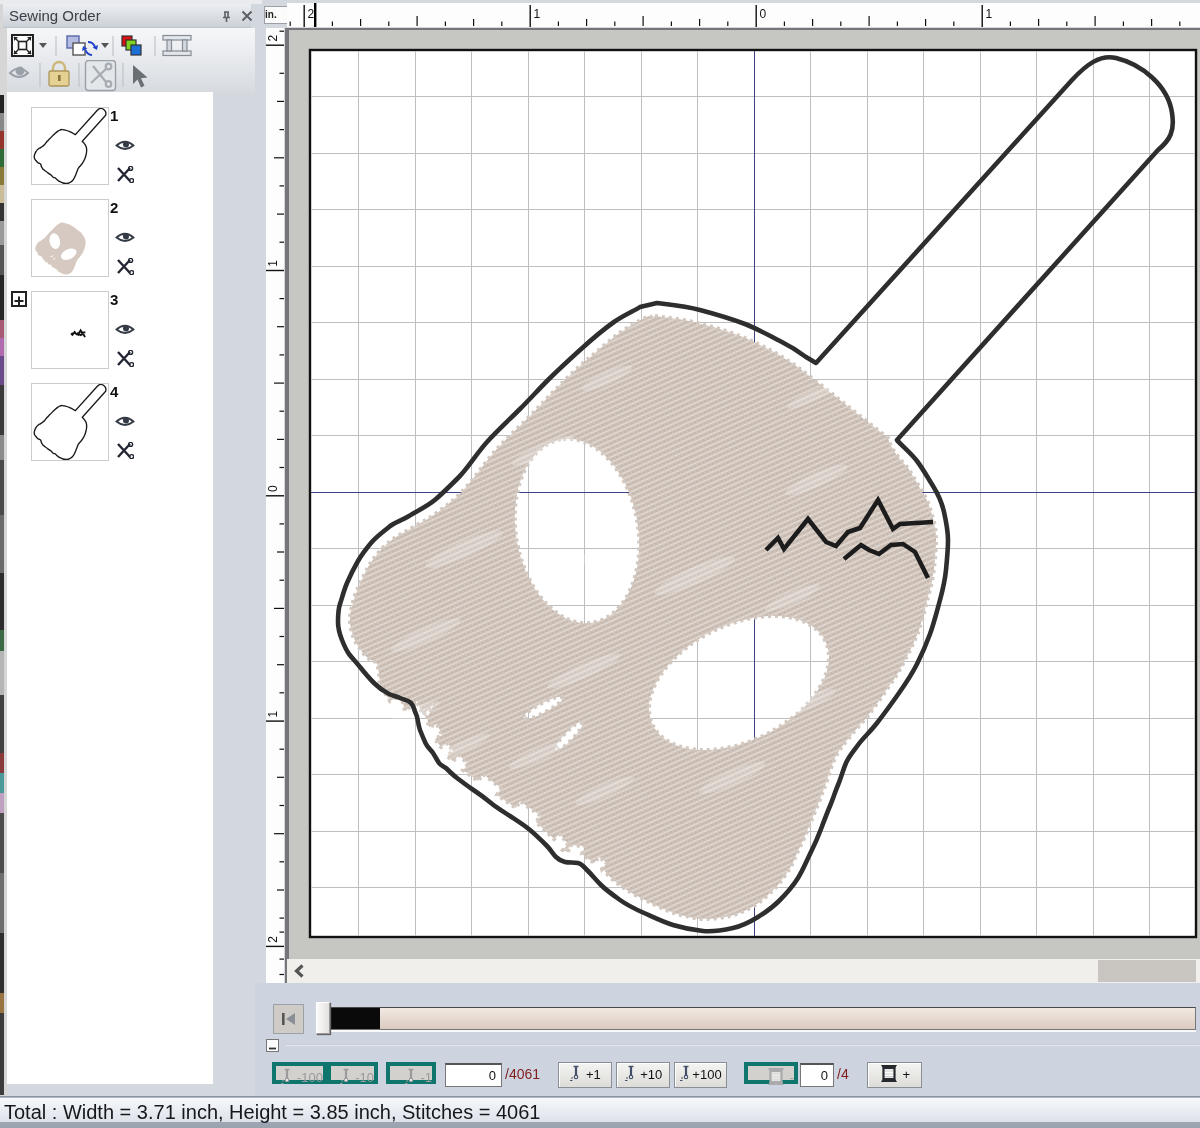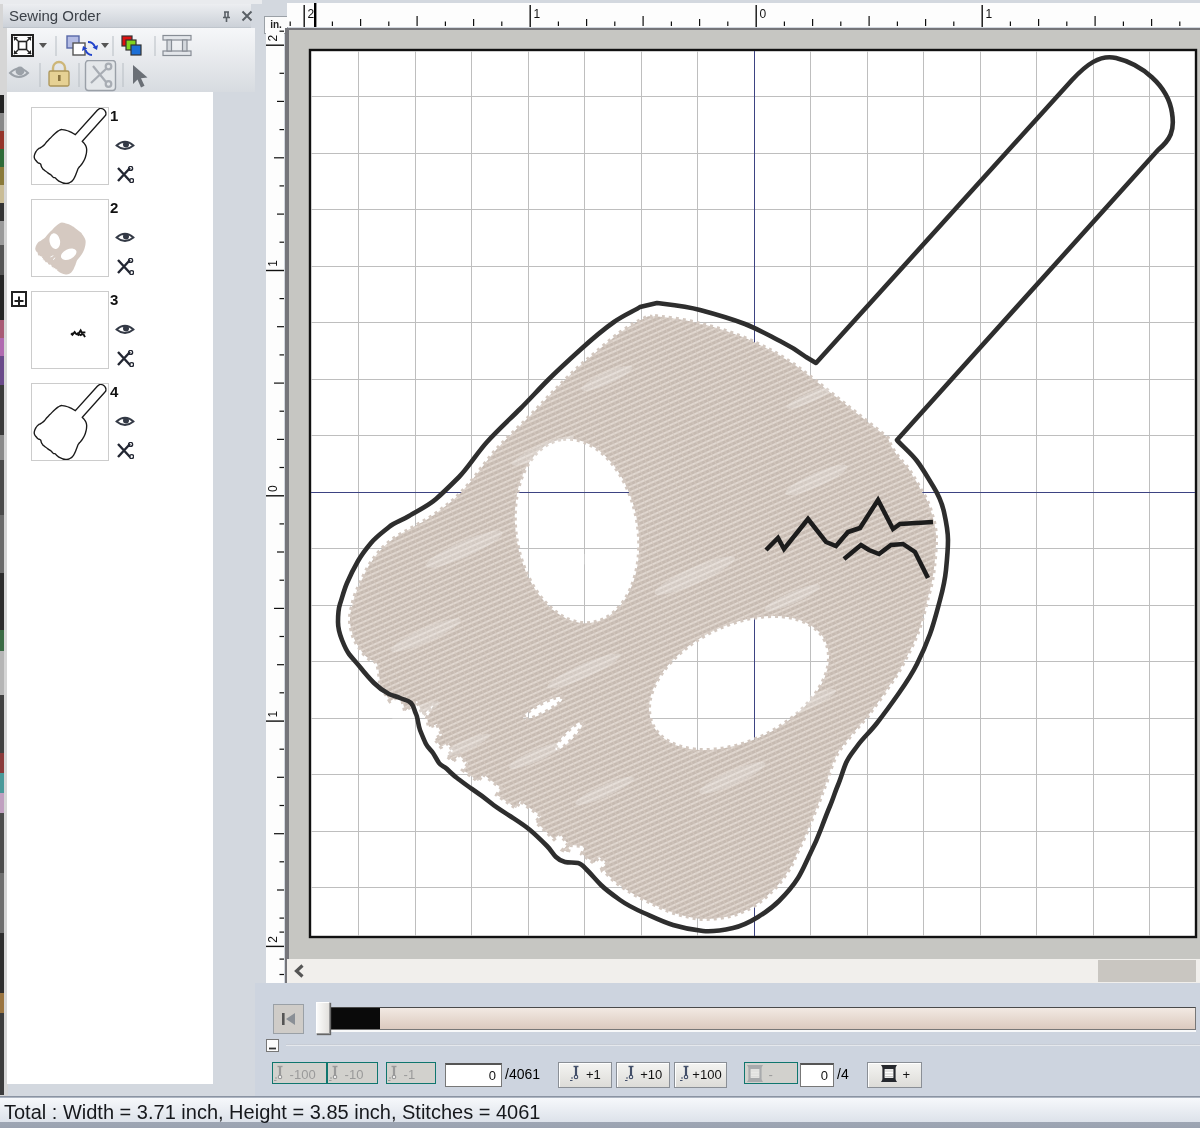--- a/index.html
+++ b/index.html
@@ -167,22 +167,22 @@
   <path d="M2,15 L14,2 M2,2 L14,15"></path>
     </g>
  <circle cx="14.6" cy="2.4" r="2" stroke="#232733" stroke-width="1.4" fill="none"></circle>
  <circle cx="15.6" cy="14.6" r="2" stroke="#232733" stroke-width="1.4" fill="none"></circle>
 </svg>
 <div class="abs" style="left:11px;top:291px;width:16px;height:16px;background:#fff;border:2px solid #222">
  <svg width="12" height="12" viewBox="0 0 12 12">
       <path d="M6,1.5 V10.5 M1.5,6 H10.5" stroke="#222" stroke-width="2"></path>
     </svg>
 </div>
-<div class="abs" style="left:264px;top:16px;width:24px;height:18px;background:#fbfbfb;
- border:1px solid #9aa0a6;font-size:10px;font-weight:bold;color:#222;text-align:center;line-height:16px">in.</div>
+<div class="abs" style="left:264px;top:6px;width:24px;height:18px;background:#fbfbfb;
+ border:1px solid #9aa0a6;font-size:10px;font-weight:bold;color:#222;line-height:16px">in.</div>
 <svg class="abs" style="left:287px;top:3px" width="913" height="24" viewBox="0 0 913 24">
     <rect width="913" height="24" fill="#fdfdfd"></rect>
     <rect x="16.5" y="2" width="1.4" height="22" fill="#111"></rect>
     <text x="20.5" y="15" font-size="12" fill="#111">2</text>
     <rect x="44.8" y="18.5" width="1.2" height="4.5" fill="#111"></rect>
     <rect x="73.0" y="16.0" width="1.2" height="7" fill="#111"></rect>
     <rect x="101.2" y="18.5" width="1.2" height="4.5" fill="#111"></rect>
     <rect x="129.5" y="13.0" width="1.2" height="10" fill="#111"></rect>
     <rect x="157.8" y="18.5" width="1.2" height="4.5" fill="#111"></rect>
     <rect x="186.0" y="16.0" width="1.2" height="7" fill="#111"></rect>
@@ -352,25 +352,25 @@
 <div class="abs" style="left:286px;top:1044px;width:914px;height:2px;
  background:linear-gradient(#b9bfca,#f4f6f8)"></div>
 <div class="abs" style="left:266px;top:1039px;width:13px;height:13px;background:#fcfcfc;
  border:1px solid #777"><svg width="11" height="11" viewBox="0 0 11 11">
  <rect x="2" y="4.6" width="7" height="1.8" fill="#333"></rect>
     </svg></div>
 <style>
 .btn{position:absolute;height:26px;top:1062px;font-size:13px;color:#111;text-align:center;
  background:linear-gradient(#f4f4f2,#dddcd8);border:1px solid #8a8f96;
  box-shadow:inset 1px 1px 0 #fff;line-height:24px}
-.btnd{position:absolute;height:22px;top:1062px;font-size:13px;color:#9a9a9a;text-align:left;
- background:#d2d1cd;border:1px solid #0f766e;line-height:24px}
+.btnd{position:absolute;height:22px;top:1062px;font-size:13px;color:#9a9a9a;text-align:right;
+ background:#d2d1cd;border:4px solid #0f766e;line-height:24px}
 .fld{position:absolute;height:24px;top:1063px;background:#fff;border:1px solid #777;
  border-top:2px solid #555;font-size:13px;color:#111;text-align:right;line-height:21px;padding-right:5px}
-.lbl{position:absolute;top:1066px;font-size:14px;color:#000000}
+.lbl{position:absolute;top:1066px;font-size:14px;color:#7f1d1d}
 </style>
 <div class="btnd" style="left:272px;width:55px"><svg width="13" height="17" viewBox="0 0 13 17" style="vertical-align:-3px">
  <g stroke="#9a9a9a" fill="none">
   <path d="M7,1 L7,13" stroke-width="2.2"></path>
   <path d="M4.5,1.5 L9.5,1.5" stroke-width="1.4"></path>
   <circle cx="7" cy="12" r="1.7" stroke-width="1.2" fill="#fff"></circle>
   <path d="M1,15.5 L3.5,15.5 M2,13 L4,13" stroke-width="1.2"></path>
  </g>
     </svg> -100</div>
 <div class="btnd" style="left:327px;width:51px"><svg width="13" height="17" viewBox="0 0 13 17" style="vertical-align:-3px">

